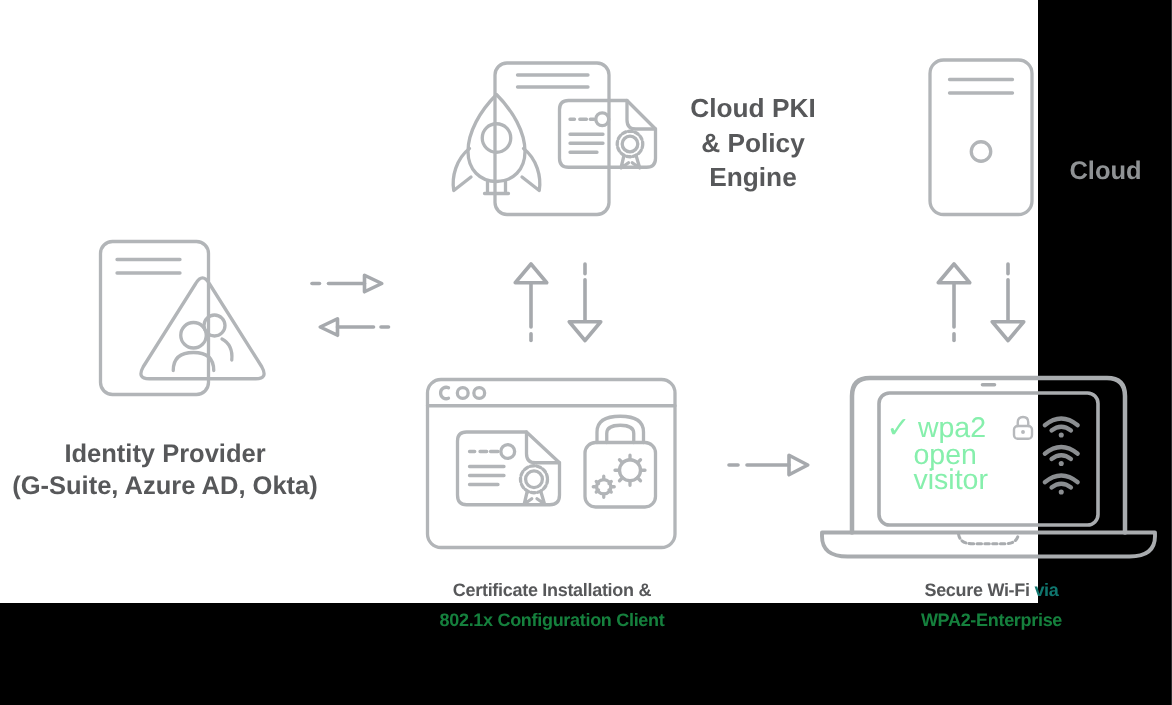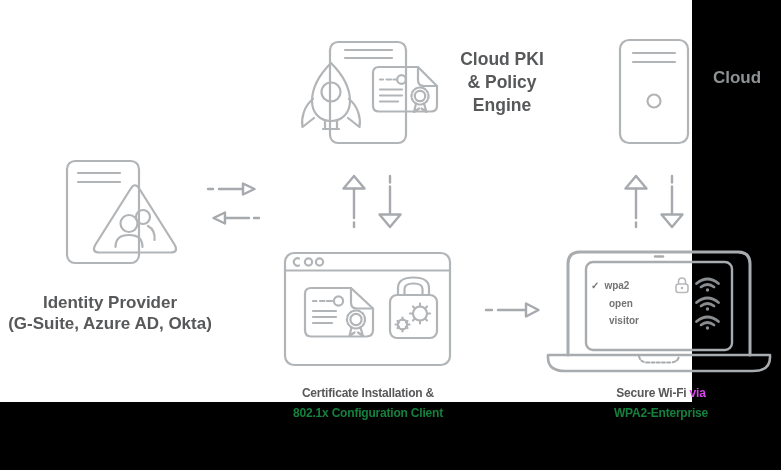--- a/index.html
+++ b/index.html
@@ -9,24 +9,24 @@
   .abs{position:absolute;}
   svg{display:block;overflow:visible;}
   .ic path,.ic rect,.ic circle{fill:none;stroke:#b2b5b8;stroke-width:2.2;stroke-linecap:round;stroke-linejoin:round;}
   .ar path{fill:none;stroke:#a6a9ad;stroke-width:2.4;stroke-linecap:round;stroke-linejoin:round;}
   .lbl{position:absolute;text-align:center;font-weight:bold;color:#57585a;}
   .lbl div{white-space:nowrap;}
   .big{font-size:17.5px;line-height:23px;}
   .mid{font-size:17px;line-height:21px;margin-top:16px;}
   .bot{font-size:12px;line-height:20px;letter-spacing:-0.2px;}
   .on-black{color:#15803d;}
-  .radius-lbl{color:#8f9294;font-size:17px;line-height:22px;}
-  .via{color:#d946ef;text-align:center;}
-  .screen-list{position:absolute;left:591px;top:277px;font-size:10px;font-weight:bold;
-               color:#737373;line-height:17.5px;}
+  .radius-lbl{color:#8f9294;font-size:17px;line-height:22px;margin-top:36px;}
+  .via{color:#0f766e;text-align:center;}
+  .screen-list{position:absolute;left:591px;top:277px;font-size:19px;font-weight:normal;
+               color:#86efac;line-height:17.5px;}
   .screen-list .ind{padding-left:18px;}
   .chk{margin-right:5px;}
 </style>
 </head>
 <body>
 
 <div id="stage">
   <div id="panel"></div>
 
   <svg class="abs ic" style="left:58px;top:156px" width="130" height="114" viewBox="0 0 130 114">
@@ -65,21 +65,21 @@
       <path d="M120 31 V44 Q120 50 126 50 H139"></path>
       <path d="M82 43.5 H85 M88.5 43.5 H93 M95.5 43.5 H98"></path>
       <circle cx="103.5" cy="43.5" r="4.3"></circle>
       <path d="M82 53.5 H104 M82 59.5 H104 M82 65.5 H100"></path>
       <circle cx="122" cy="60" r="8.5" stroke-dasharray="2.6 1.7"></circle>
       <circle cx="122" cy="60" r="5.2"></circle>
       <path d="M118 67.5 L116 76 L121 72.5 M126 67.5 L128.5 76 L123.5 72.5"></path>
     </g>
   </svg>
 
-  <div class="lbl big abs" style="left:445px;top:48px;width:114px">
+  <div class="lbl big abs" style="left:445px;top:61px;width:114px">
     <div>Cloud PKI</div>
     <div>&amp; Policy</div>
     <div>Engine</div>
   </div>
 
   <svg class="abs ar" style="left:338px;top:172px" width="68" height="56" viewBox="0 0 68 56">
     <path d="M16 4 L26.5 16.5 H5.5 Z"></path>
       <path d="M16 17 V46"></path>
       <path d="M16 50.5 V55"></path>
     <g>

